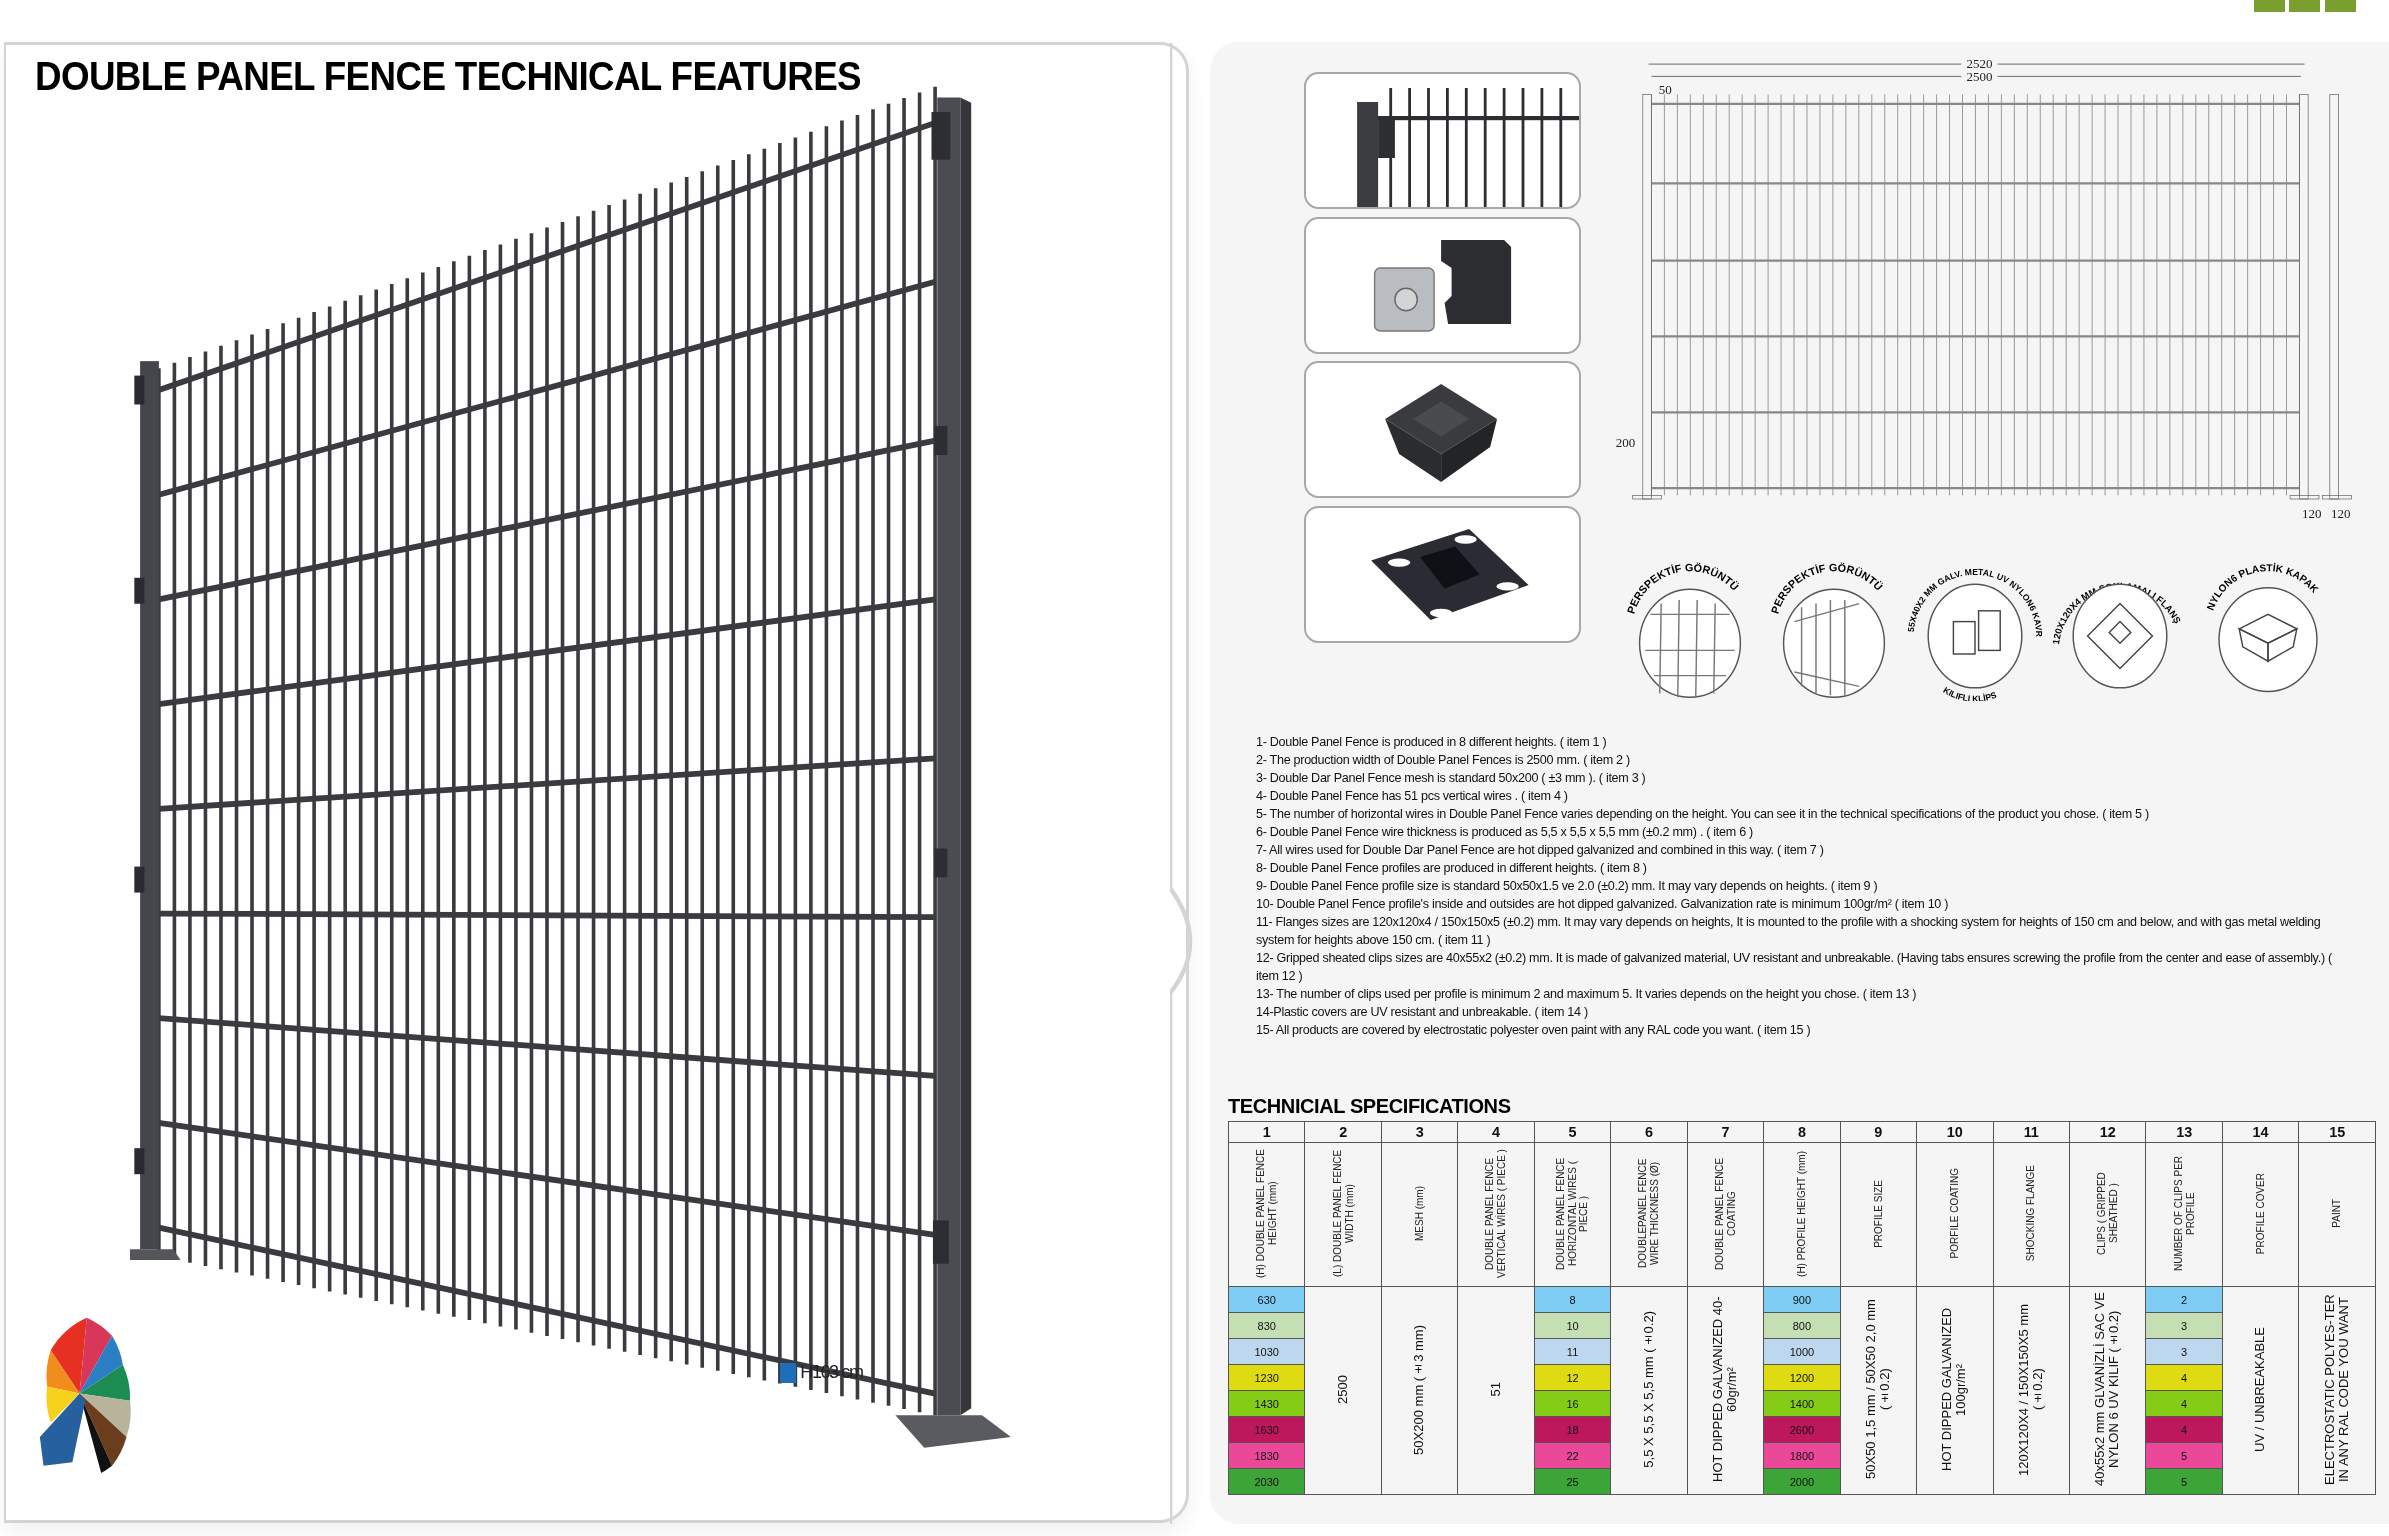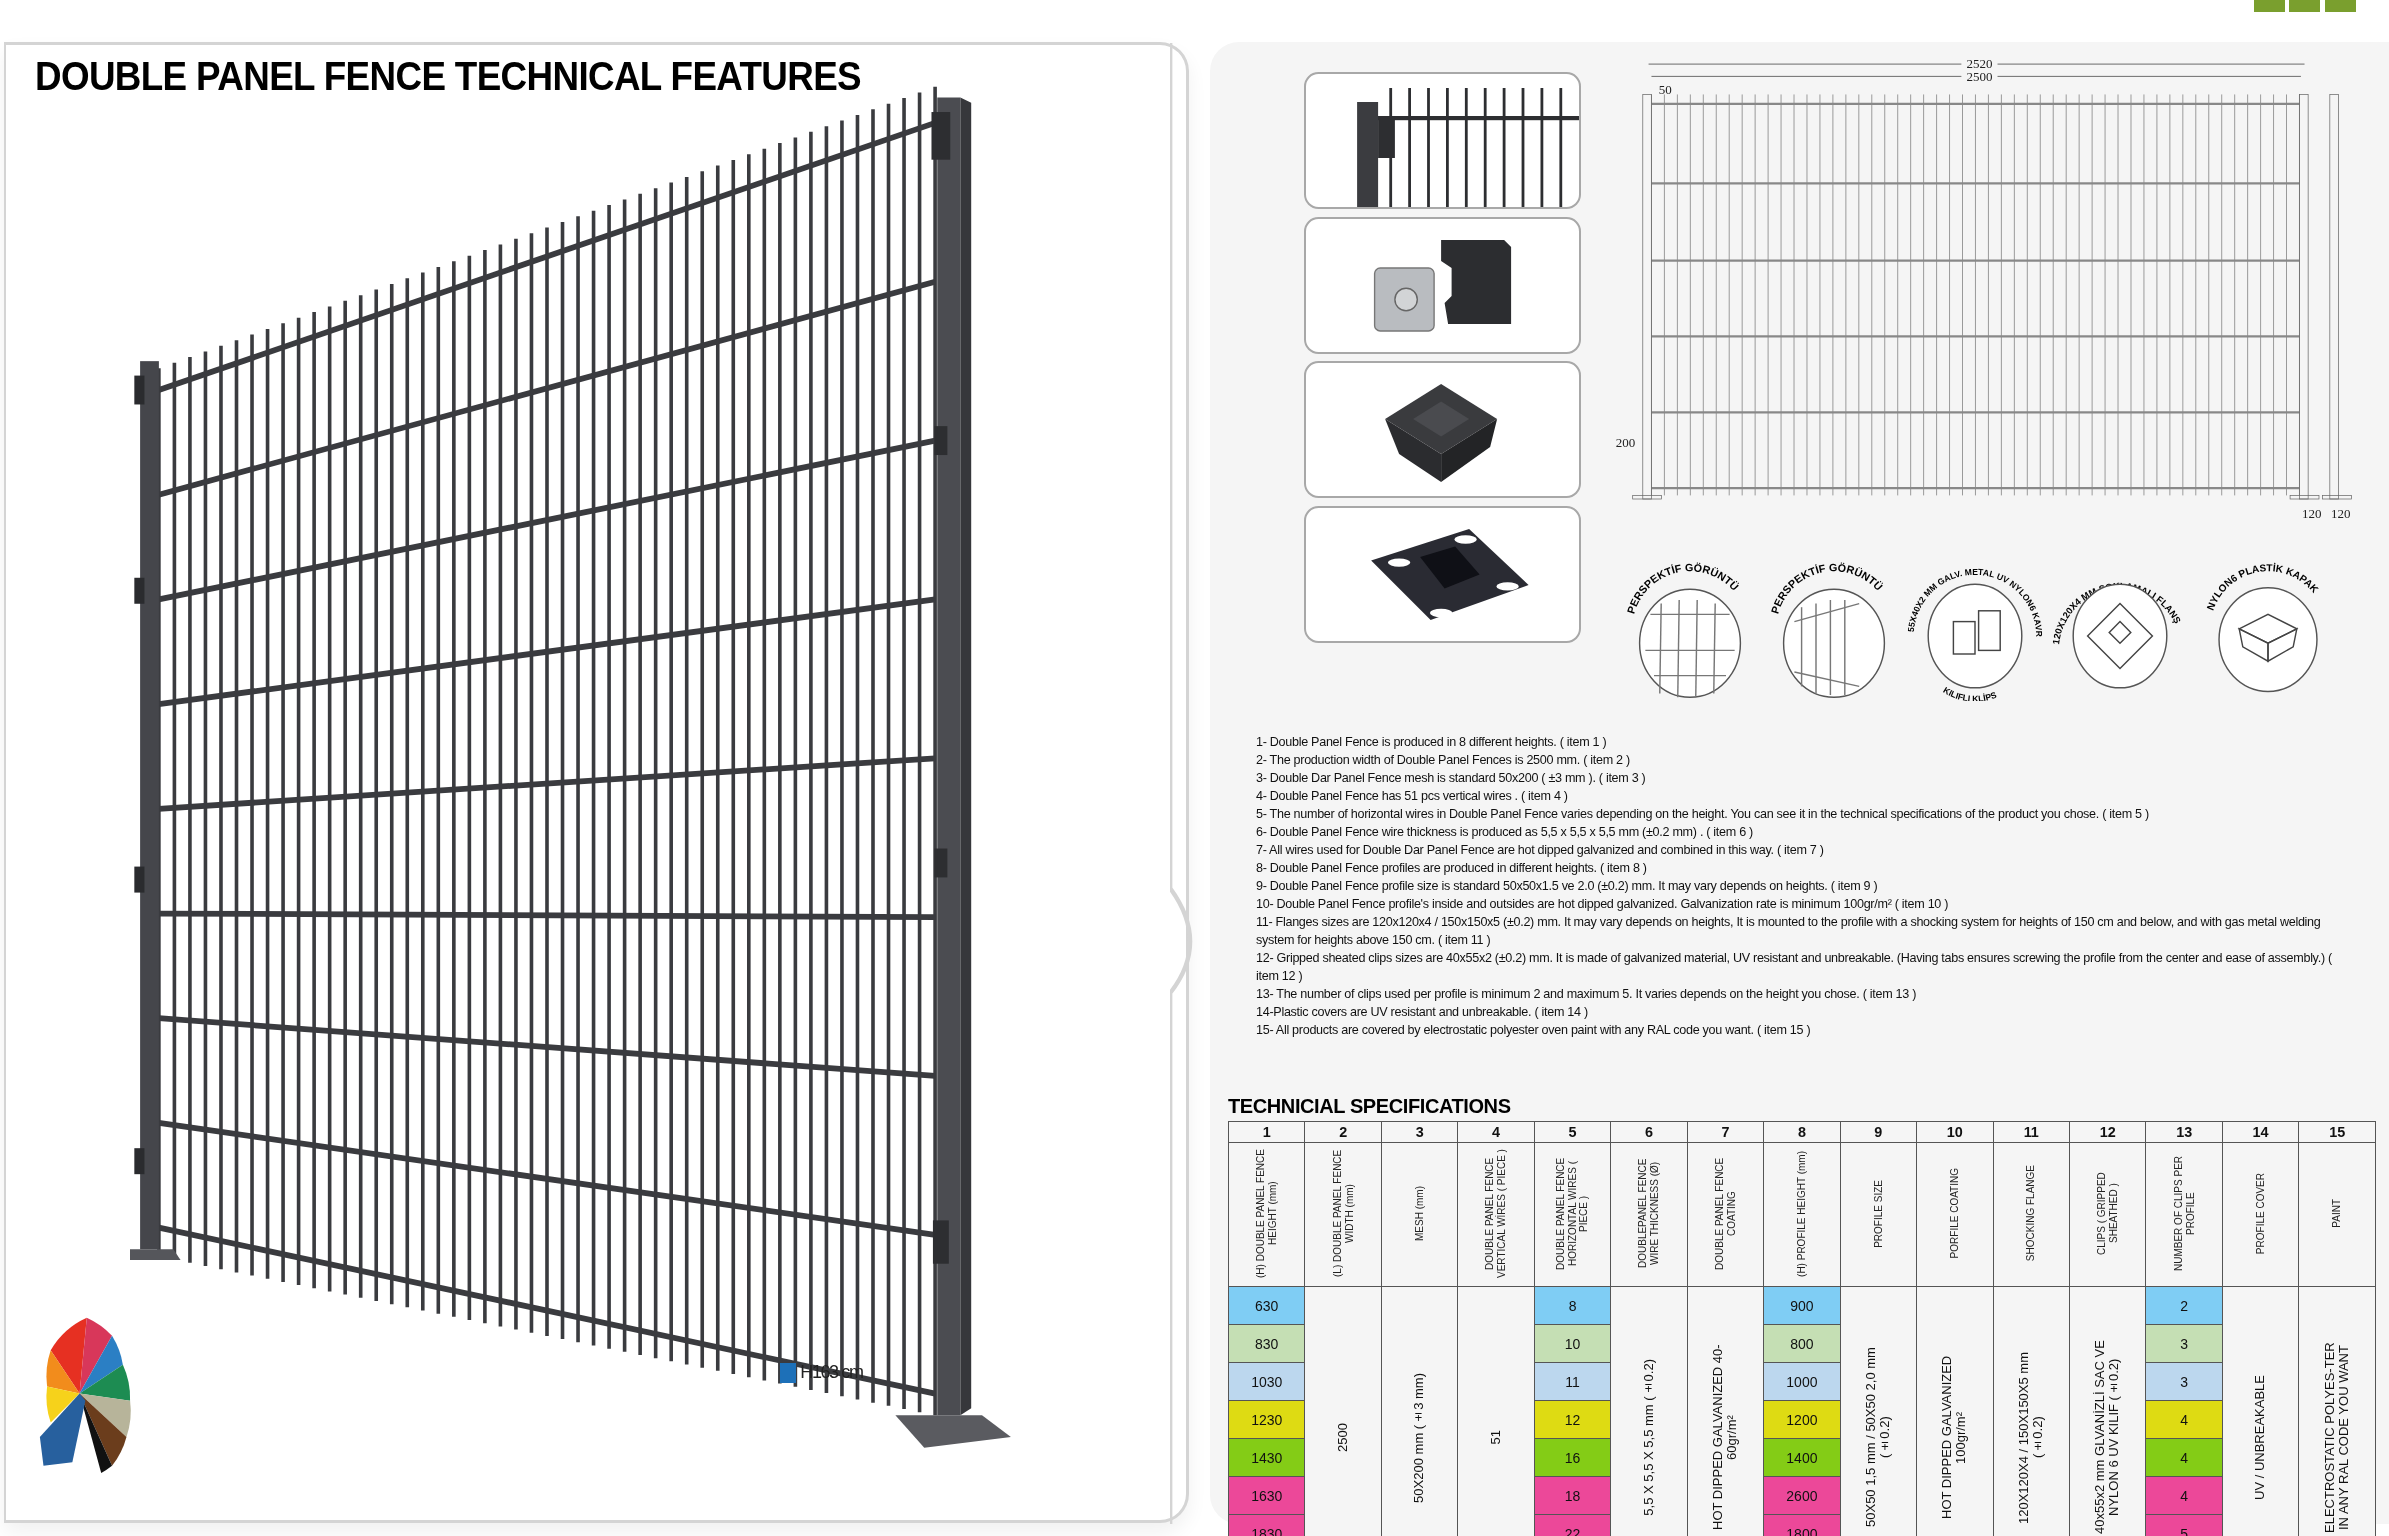--- a/index.html
+++ b/index.html
@@ -68,27 +68,27 @@
   }
   .spec-table td, .spec-table th { border: 1.4px solid #555; padding: 0; text-align: center; vertical-align: middle; }
   .spec-table tr.num-row th { height: 21px; font-size: 14.4px; font-weight: 700; color: #111; }
   .spec-table tr.head-row th { height: 144px; font-weight: 400; }
   .vert {
     display: inline-block; writing-mode: vertical-rl; transform: rotate(180deg);
     font-size: 10px; line-height: 11.6px; text-align: center; color: #222; max-height: 137px;
   }
   .vert-big { display: inline-block; writing-mode: vertical-rl; transform: rotate(180deg);
     font-size: 13px; line-height: 14.4px; text-align: center; color: #111; max-height: 195px; }
-  .cell-color { height: 38px; font-size: 14px; color: #111; border-left: 1.4px solid #555 !important; }
+  .cell-color { height: 26px; font-size: 11px; color: #111; border-left: 1.4px solid #555 !important; }
   .bg-lightblue { background: #7fcdf4; }
   .bg-palegreen { background: #c5dfb4; }
   .bg-paleblue { background: #bcd7ee; }
   .bg-yellow { background: #dedb13; }
   .bg-pink { background: #84cc16; }
-  .bg-green { background: #ec4899; margin-top: 24px; }
+  .bg-green { background: #be185d; margin-top: 24px; }
   .bg-cream { background: #ec4899; }
   .bg-darkgreen { background: #3da537; margin-top: 26px; }
   .merged { background: #f5f5f5; }
 </style>
 </head>
 <body>
 
 <div class="green-tabs">
   <div class="green-tab"></div>
   <div class="green-tab"></div>

